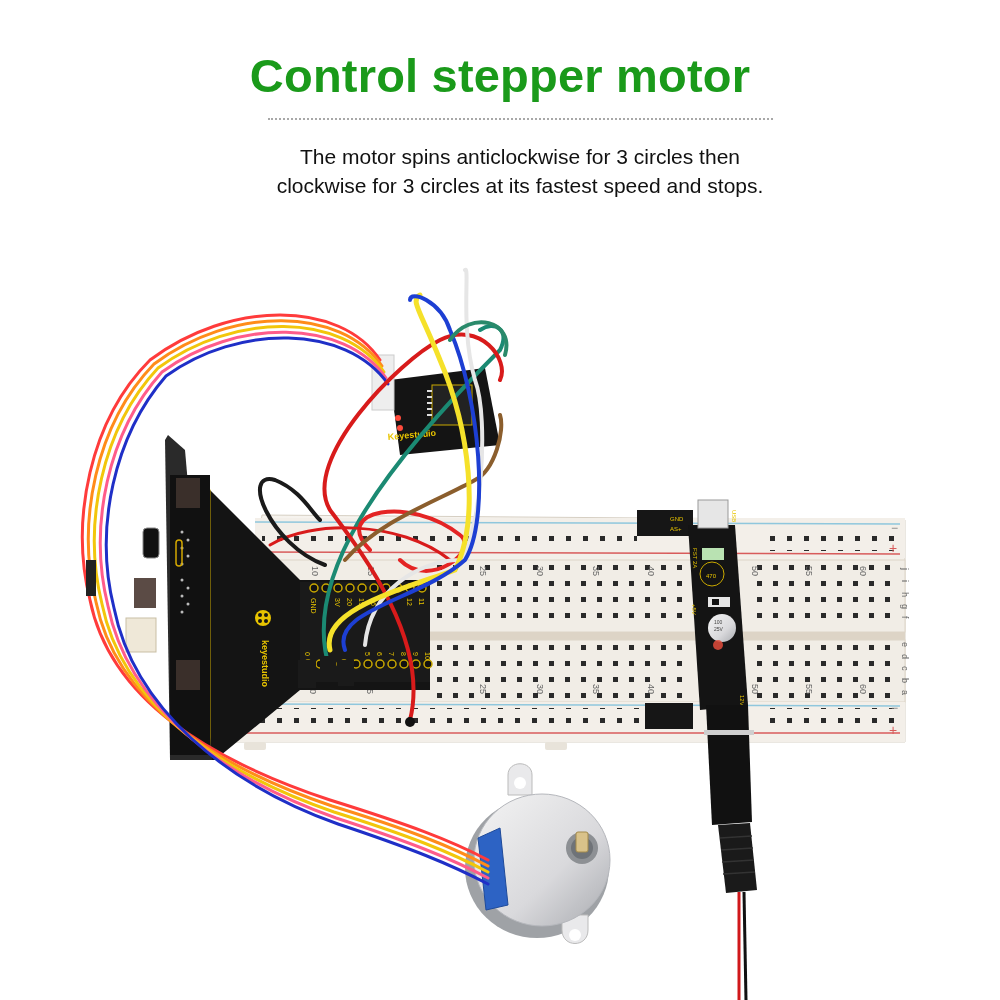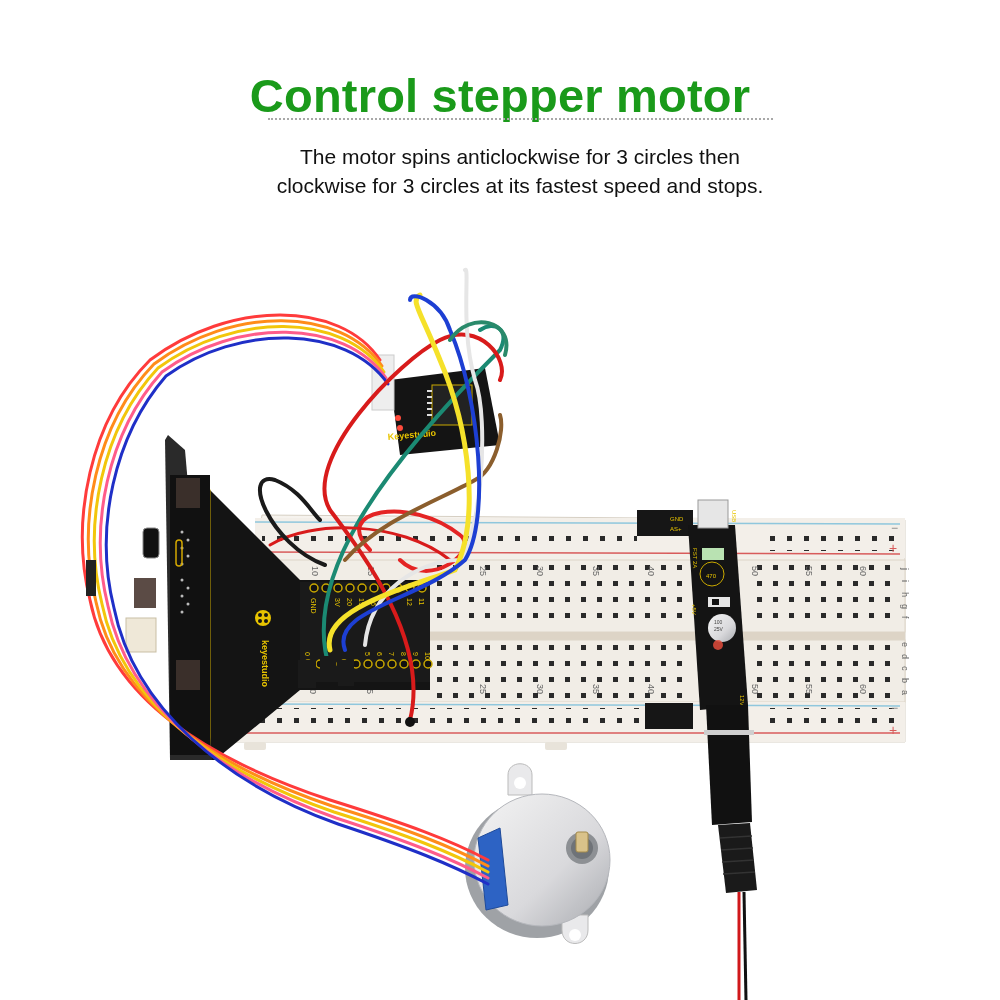--- a/index.html
+++ b/index.html
@@ -1,17 +1,17 @@
 <!DOCTYPE html>
 <html><head>
 <meta charset="utf-8">
 <style>
   html, body { margin:0; padding:0; background:#ffffff; }
   body { width:1000px; height:1000px; position:relative; overflow:hidden; font-family:"Liberation Sans", sans-serif; }
-  .title { position:absolute; left:0; width:1000px; top:48px; text-align:center; color:#1a9a1a; font-weight:bold; font-size:47px; letter-spacing:0.2px;margin-top:20px; }
+  .title { position:absolute; left:0; width:1000px; top:48px; text-align:center; color:#1a9a1a; font-weight:bold; font-size:47px; letter-spacing:0.2px; }
   .divider { position:absolute; left:268px; top:118px; width:505px; height:0; border-top:2px dotted #a8a8a8; }
   .subtitle { position:absolute; left:0; width:1040px; top:142px; text-align:center; color:#111; font-size:21px; line-height:29px; }
   .scene { position:absolute; left:0; top:0; width:1000px; height:1000px; }
   .lbl { font-family:"Liberation Sans", sans-serif; }
 </style>
 </head>
 <body>
 
 <div class="title">Control stepper motor</div>
 <div class="divider"></div>

